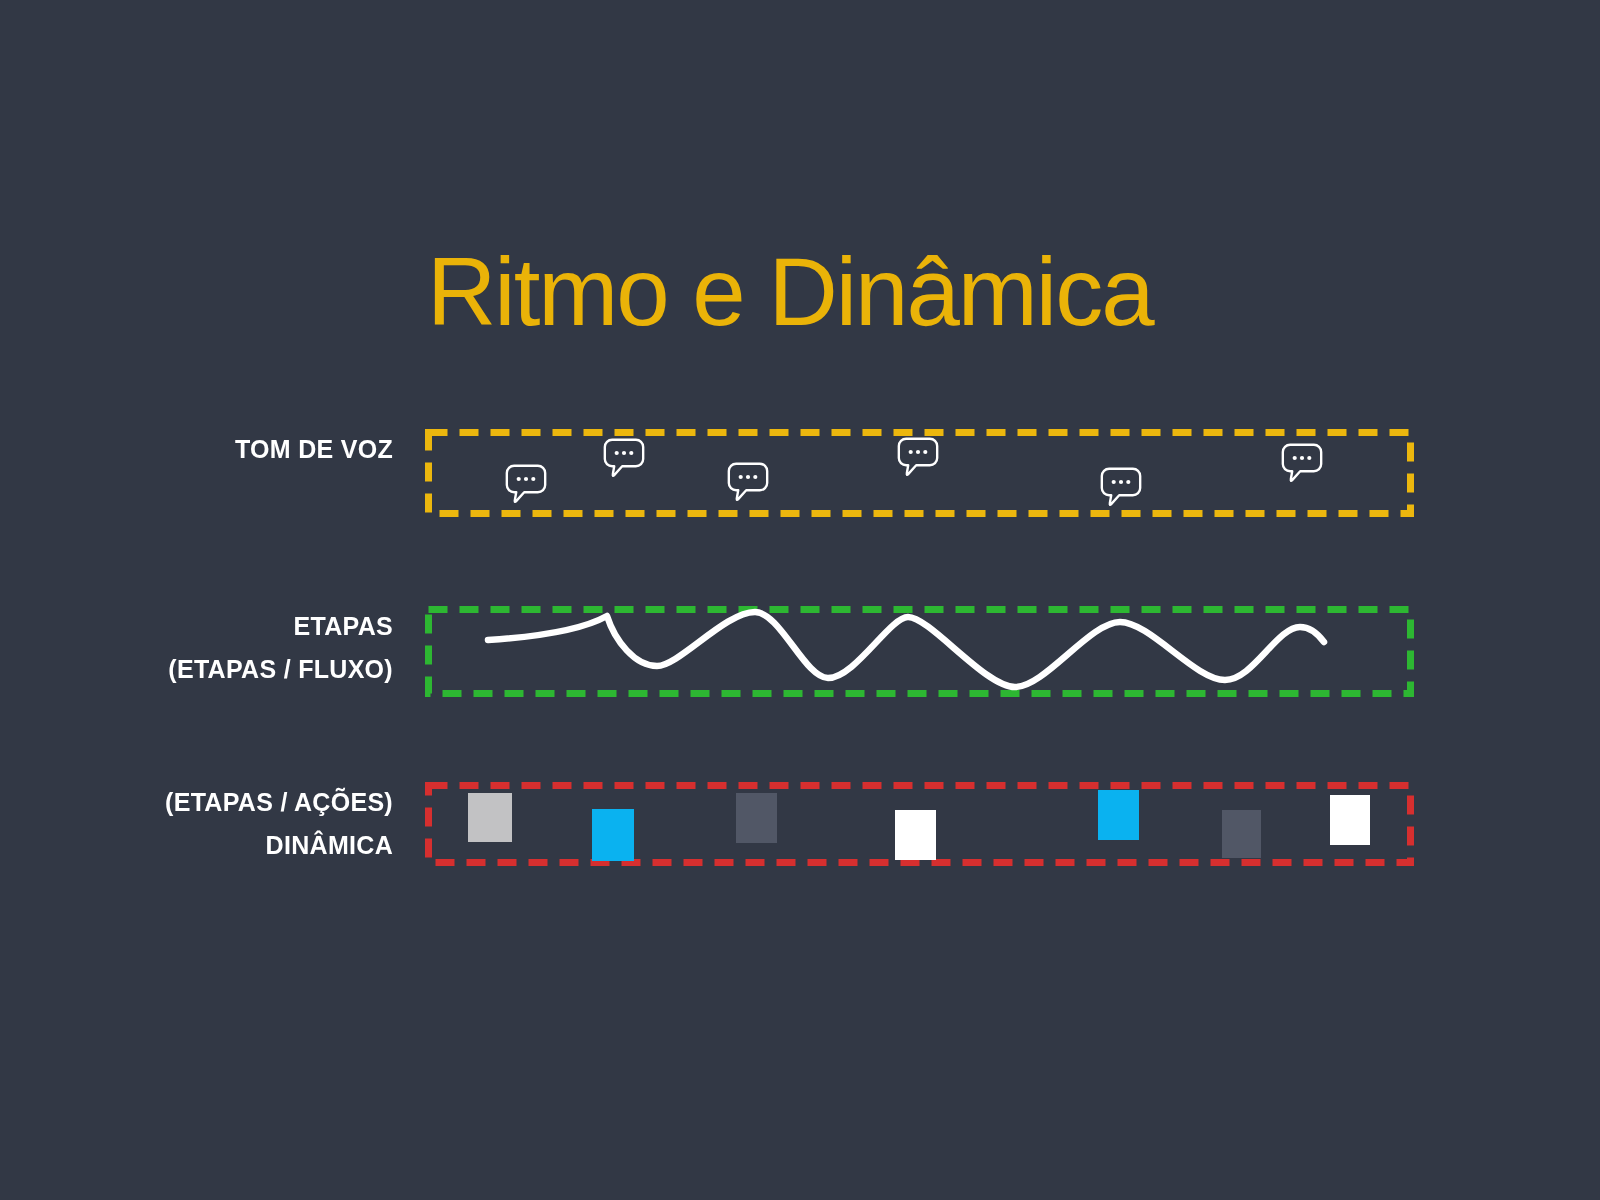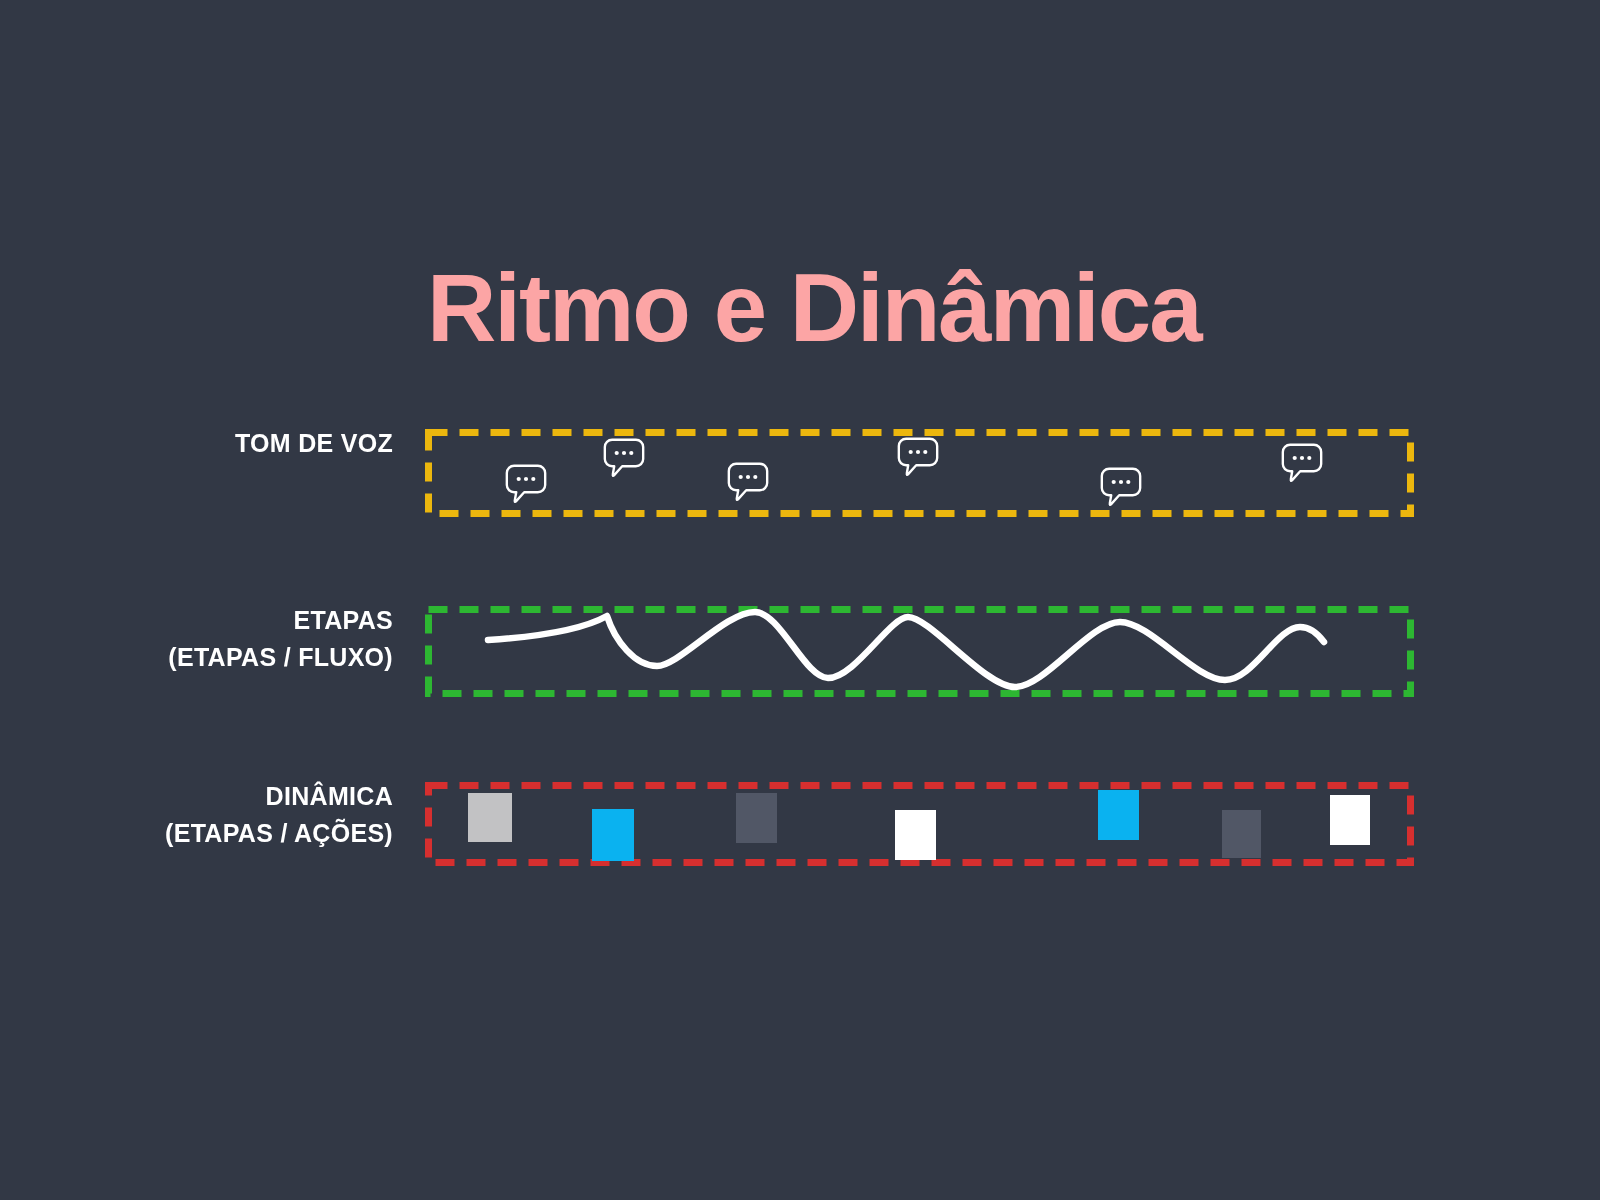--- a/index.html
+++ b/index.html
@@ -5,32 +5,32 @@
   html,body { margin:0; padding:0; }
   body {
     width:1600px; height:1200px;
     background:#323845;
     font-family:"Liberation Sans", sans-serif;
     position:relative; overflow:hidden;
   }
   .slide { position:absolute; inset:0; }
 
   .title {
-    position:absolute; left:427px; top:260px;
-    color:#fca5a5; font-size:96px; font-weight:700;
+    position:absolute; left:427px; top:244px;
+    color:#eab308; font-size:96px; font-weight:400;
     letter-spacing:-2px; line-height:1; white-space:nowrap;
   }
 
   .row-label {
     position:absolute; right:1207px; width:380px;
     text-align:right; color:#ffffff;
     font-size:25px; font-weight:700; line-height:37px;
     letter-spacing:0.3px; white-space:nowrap;
   }
-  .row-label span { display:block; }
+  .row-label span { display:block;margin-top:6px; }
   #label-voz      { top:425px; }
   #label-ritmo    { top:602px; }
   #label-dinamica { top:778px; }
 
   .dash-box { position:absolute; left:425px; width:989px; }
   #box-voz      { top:429px; height:88px; }
   #box-ritmo    { top:606px; height:91px; }
   #box-dinamica { top:782px; height:84px; }
   .dash-box > svg.border { position:absolute; left:0; top:0; display:block; }
 
@@ -118,22 +118,22 @@
   <div class="dash-box" id="box-ritmo">
     <svg class="border" width="989" height="91" viewBox="0 0 989 91">
       <rect x="3.5" y="3.5" width="982" height="84" fill="none" stroke-width="7" stroke-dasharray="19 12" stroke="#2db732"></rect>
     </svg>
     <svg class="wave-svg" width="989" height="91" viewBox="0 0 989 91">
       <path class="wave-path" d="M63,34 C110,31 155,25 182,10 C190,35 210,60 232,60 C254,60 300,6 330,6 C355,6 380,72 403,72 C430,72 465,11 483,11 C505,11 560,81 590,81 C620,81 665,16 695,16 C725,16 770,74 800,74 C828,74 852,21 875,21 C885,21 893,28 899,36"></path>
     </svg>
   </div>
 
   <div class="row-label" id="label-dinamica">
+    <span>(ETAPAS / AÇÕES)</span>
     <span>DINÂMICA</span>
-    <span>(ETAPAS / AÇÕES)</span>
   </div>
   <div class="dash-box" id="box-dinamica">
     <svg class="border" width="989" height="84" viewBox="0 0 989 84">
       <rect x="3.5" y="3.5" width="982" height="77" fill="none" stroke-width="7" stroke-dasharray="19 12" stroke="#d62f2f"></rect>
     </svg>
     <div>
         <div class="dyn-square" style="left: 43px; top: 11px; width: 44px; height: 49px; background: rgb(194, 194, 196);"></div>
         <div class="dyn-square" style="left: 167px; top: 27px; width: 42px; height: 52px; background: rgb(10, 178, 240);"></div>
         <div class="dyn-square" style="left: 311px; top: 11px; width: 41px; height: 50px; background: rgb(81, 87, 102);"></div>
         <div class="dyn-square" style="left: 470px; top: 28px; width: 41px; height: 50px; background: rgb(255, 255, 255);"></div>

